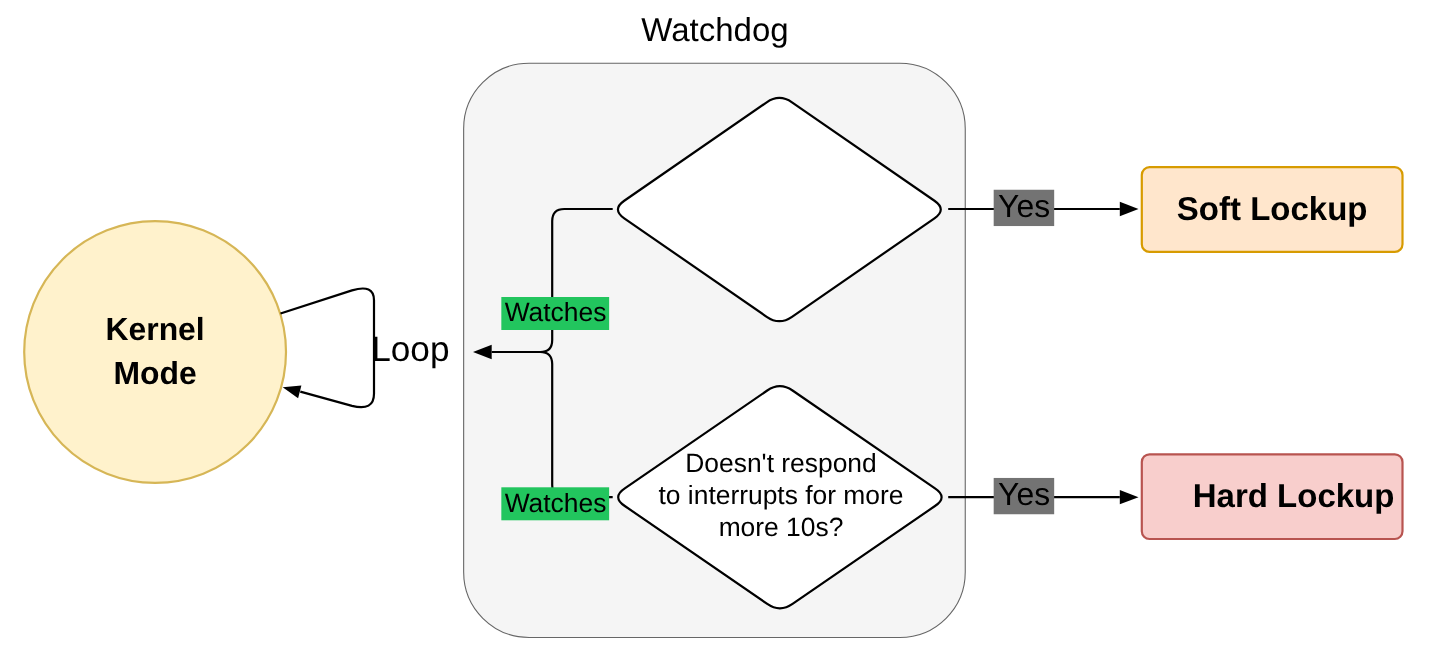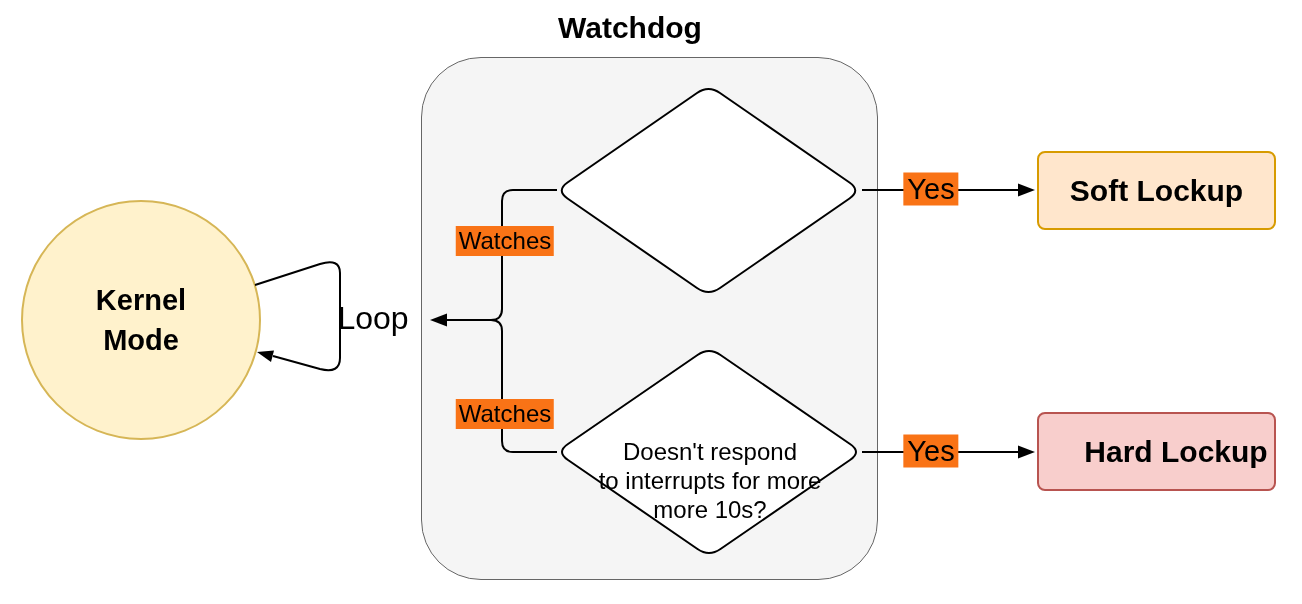--- a/index.html
+++ b/index.html
@@ -2,22 +2,22 @@
 <html><head>
 <meta charset="utf-8">
 <style>
   * { margin:0; padding:0; box-sizing:border-box; }
   html,body { background:#ffffff; }
   body { font-family:"Liberation Sans", sans-serif; color:#000; }
 
   .canvas { position:relative; width:1302px; height:604px; background:#ffffff; overflow:hidden; }
 
   .diagram-title {
-    position:absolute; left:630px; top:11px; transform:translateX(-50%);
-    font-size:30px; font-weight:bold; white-space:nowrap; z-index:3;
+    position:absolute; left:650px; top:11px; transform:translateX(-50%);
+    font-size:30px; font-weight:normal; white-space:nowrap; z-index:3;
   }
 
   .watchdog-box {
     position:absolute; left:421px; top:57px; width:457px; height:523px;
     background:#F5F5F5; border:1.5px solid #666666; border-radius:60px; z-index:0;
   }
 
   .kernel-circle {
     position:absolute; left:21px; top:200px; width:240px; height:240px;
     background:#FFF2CC; border:2px solid #D6B656; border-radius:50%;
@@ -27,30 +27,30 @@
 
   .overlay { position:absolute; left:0; top:0; z-index:2; }
   .edge { stroke:#000000; stroke-width:2; fill:none; }
   .arrowhead { fill:#000000; stroke:none; }
   .diamond { stroke:#000000; stroke-width:2; }
 
   .edge-label, .decision-label {
     position:absolute; transform:translate(-50%,-50%); z-index:3; white-space:nowrap;
   }
   .label-loop     { left:373px; top:318px; font-size:32px; }
-  .label-watches  { font-size:24px; background:#f97316; padding:1px 3px; }
+  .label-watches  { font-size:24px; background:#22c55e; padding:1px 3px;margin-top:44px; }
   .watches-top    { left:505px; top:241px; }
   .watches-bottom { left:505px; top:414px; }
-  .label-yes      { font-size:29px; background:#f97316; padding:0 4px; }
+  .label-yes      { font-size:29px; background:#737373; padding:0 4px; }
   .yes-soft       { left:931px; top:189px; }
   .yes-hard       { left:931px; top:451px; }
 
   .decision-label { font-size:24px; line-height:29px; text-align:center; }
   .decision-soft-label { left:709px; top:190px; }
-  .decision-hard-label { left:710px; top:480px; }
+  .decision-hard-label { left:710px; top:451px; }
 
   .lockup {
     position:absolute; width:239px; height:79px; border-radius:8px;
     display:flex; align-items:center; justify-content:center;
     font-size:30px; font-weight:bold; z-index:3; white-space:nowrap;
   }
   .lockup-soft { left:1037px; top:151px; background:#FFE6CC; border:2px solid #D79B00; }
   .lockup-hard { left:1037px; top:412px; background:#F8CECC; border:2px solid #B85450;padding-left:39px; }
 </style>
 </head>

